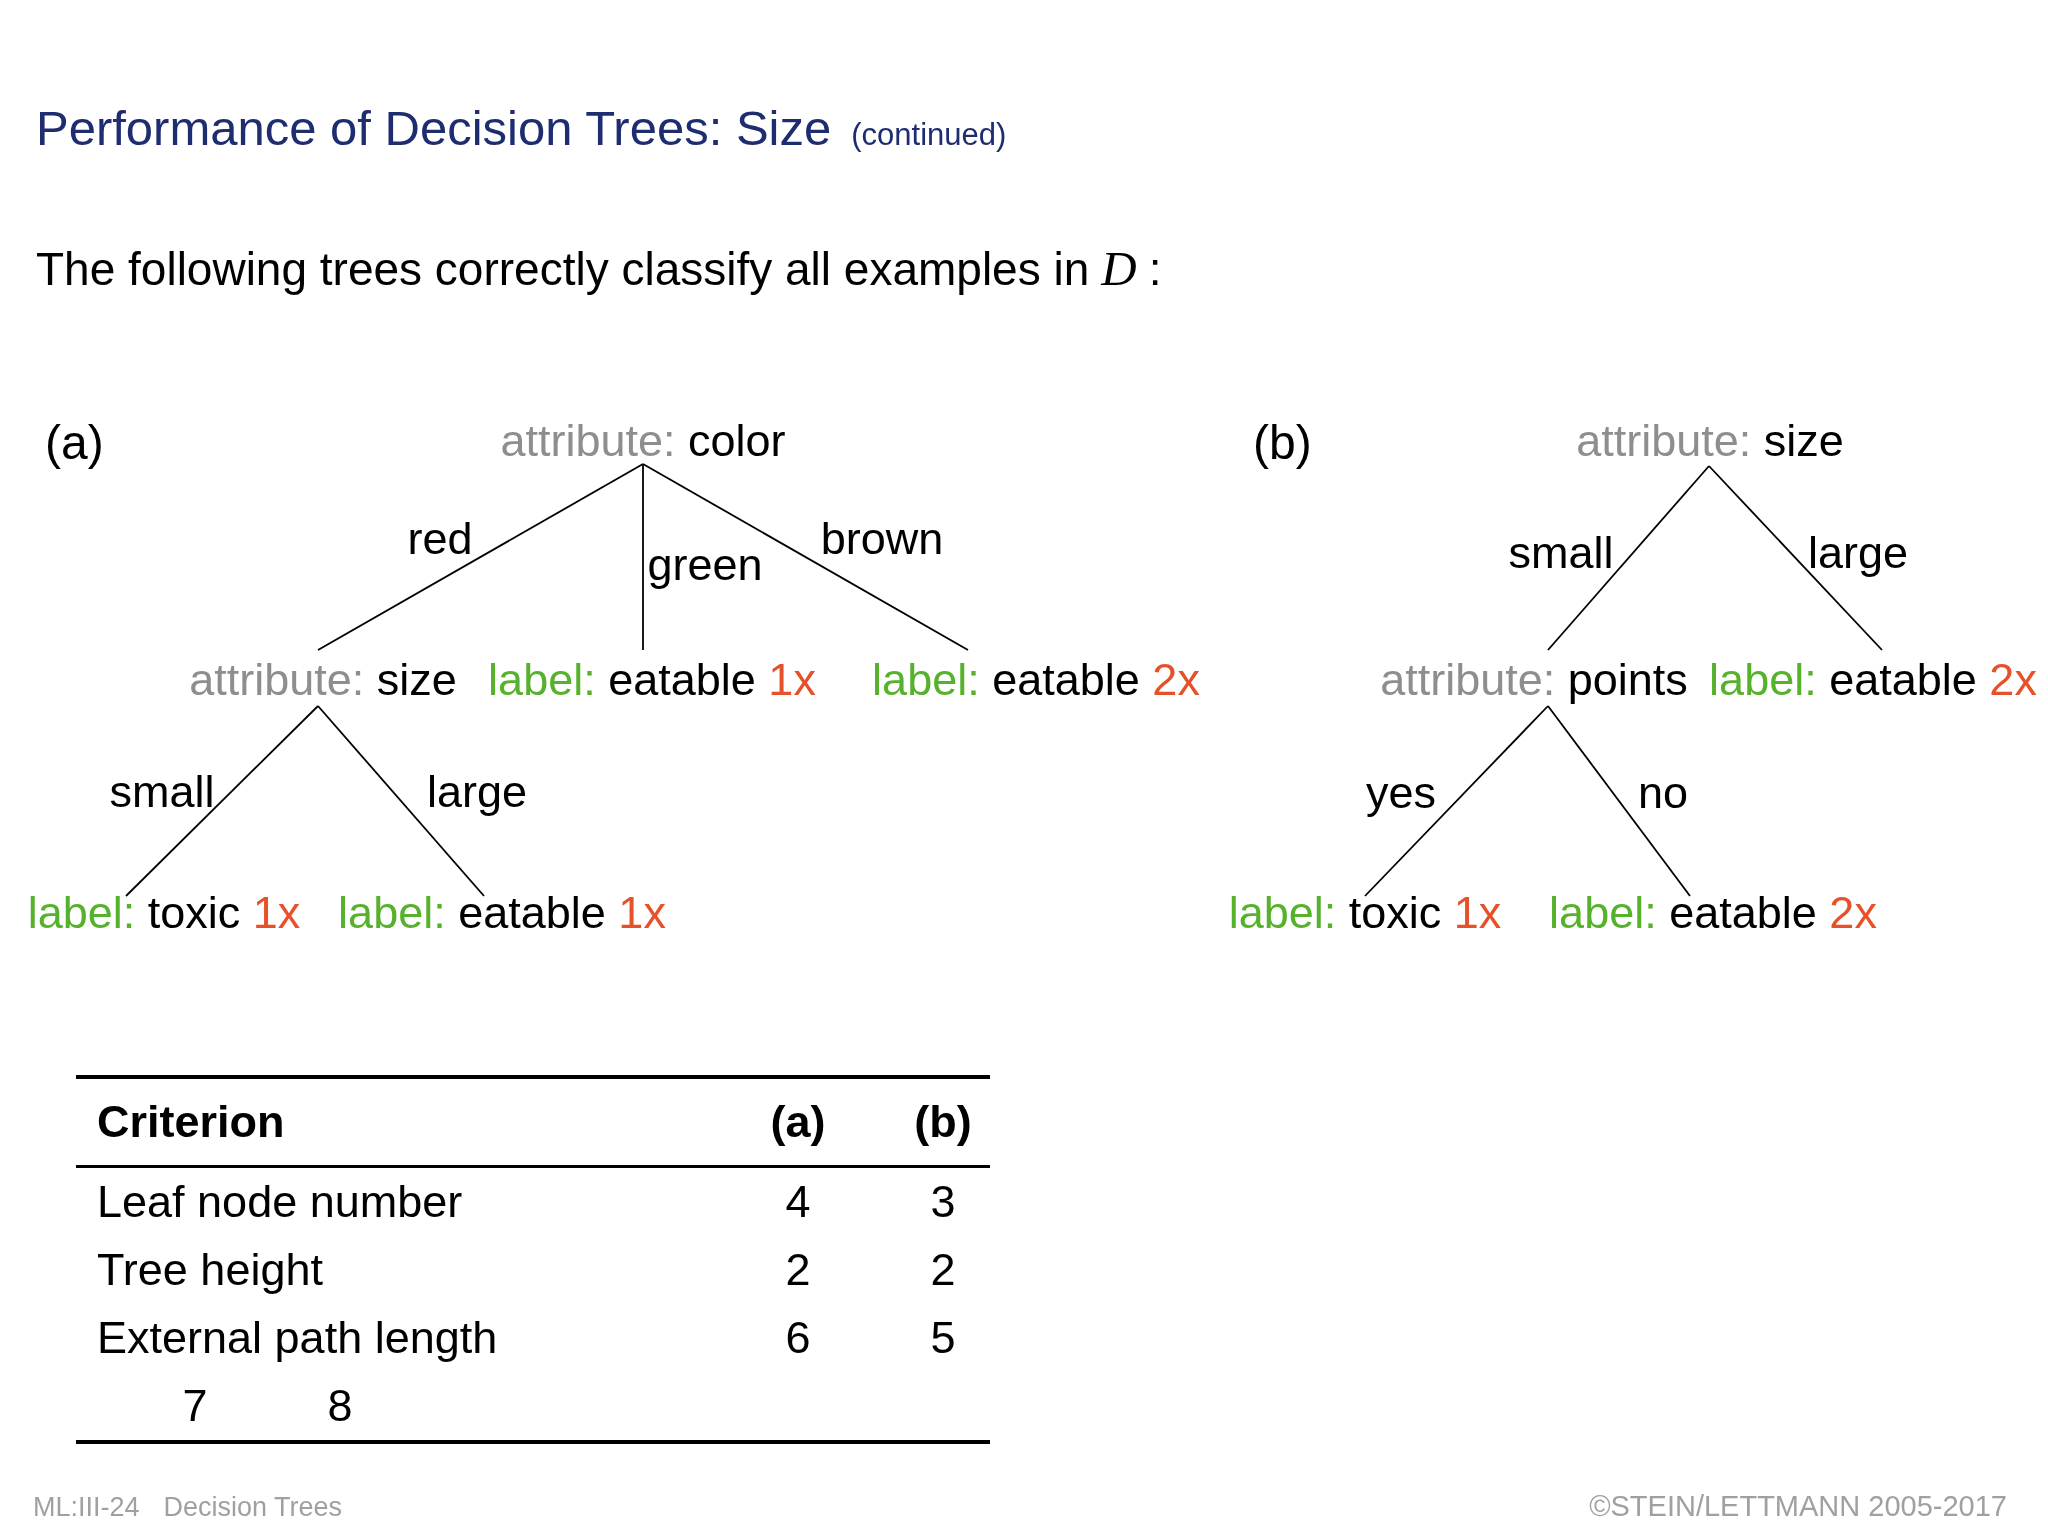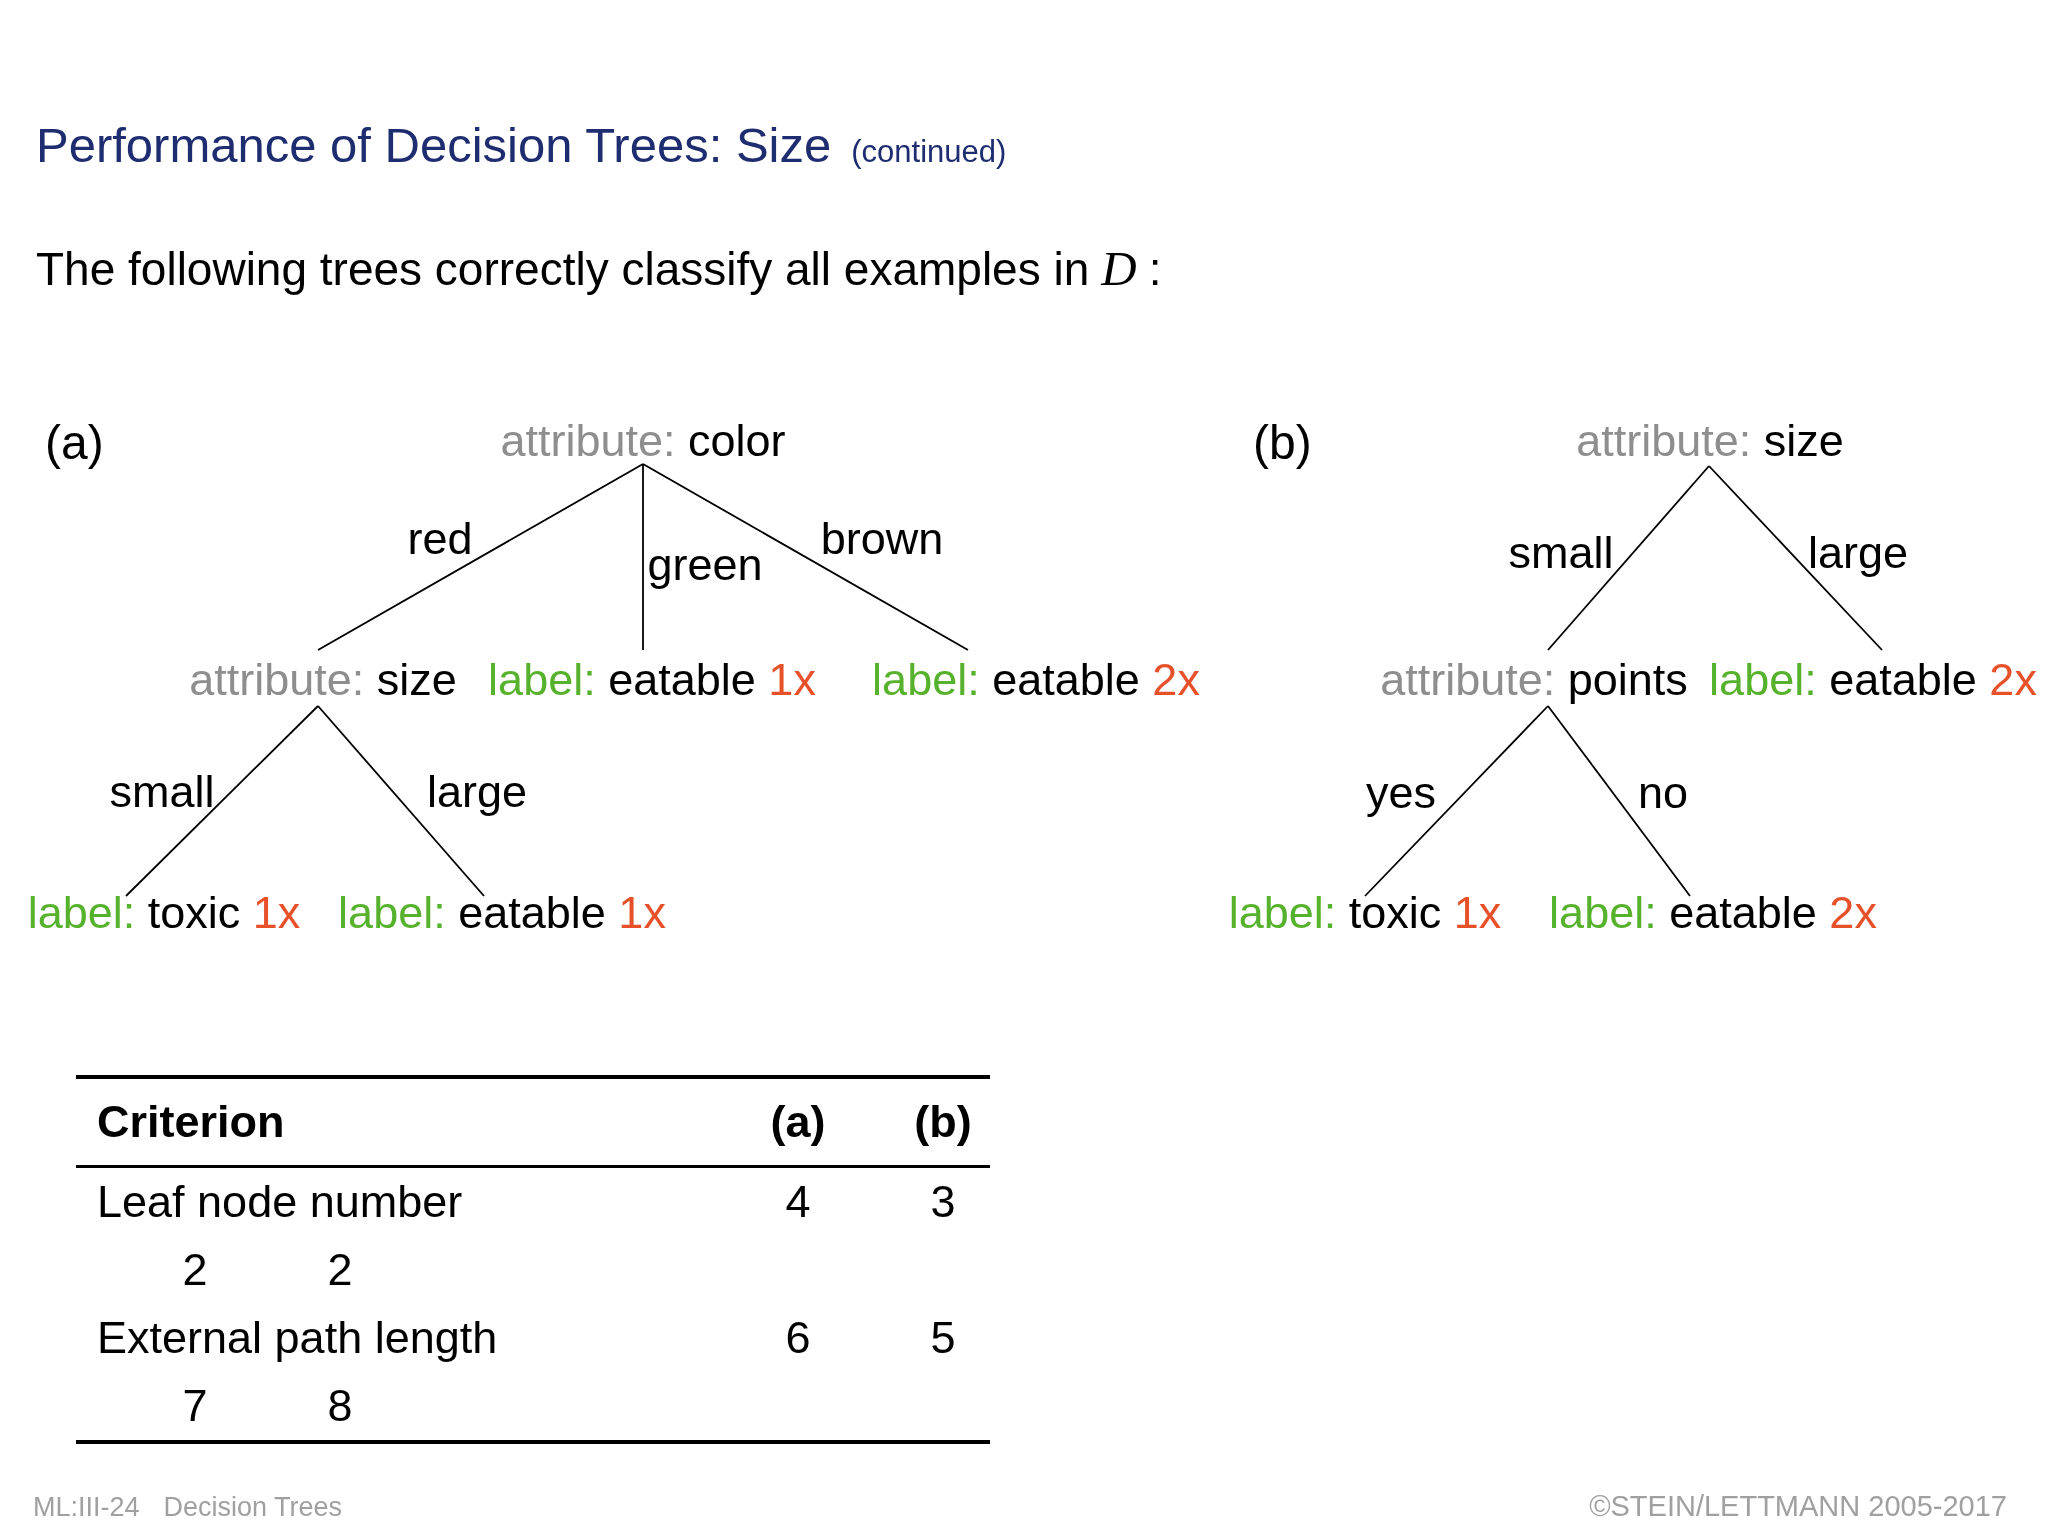--- a/index.html
+++ b/index.html
@@ -22,21 +22,20 @@
     letter-spacing: -1px;
     white-space: nowrap;
   }
   .subtitle-row {
     position: absolute;
     left: 36px; top: 100px;
     display: flex;
     align-items: baseline;
     white-space: nowrap;
     color: #1e2c70;
-    margin-top: 17px;
   }
   .subtitle { font-size: 49px; }
   .subtitle-note { font-size: 31px; margin-left: 20px; }
 
   .intro {
     position: absolute;
     left: 36px; top: 240px;
     font-size: 46px;
     white-space: nowrap;
   }
@@ -170,20 +169,21 @@
       <div class="col-a">(a)</div>
       <div class="col-b">(b)</div>
     </div>
     <div class="rule-mid"></div>
     <div class="trow">
       <div class="col-crit">Leaf node number</div>
       <div class="col-a">4</div>
       <div class="col-b">3</div>
     </div>
     <div class="trow">
+      <div class="col-crit">Tree height</div>
       <div class="col-a">2</div>
       <div class="col-b">2</div>
     </div>
     <div class="trow">
       <div class="col-crit">External path length</div>
       <div class="col-a">6</div>
       <div class="col-b">5</div>
     </div>
     <div class="trow">
       <div class="col-a">7</div>

